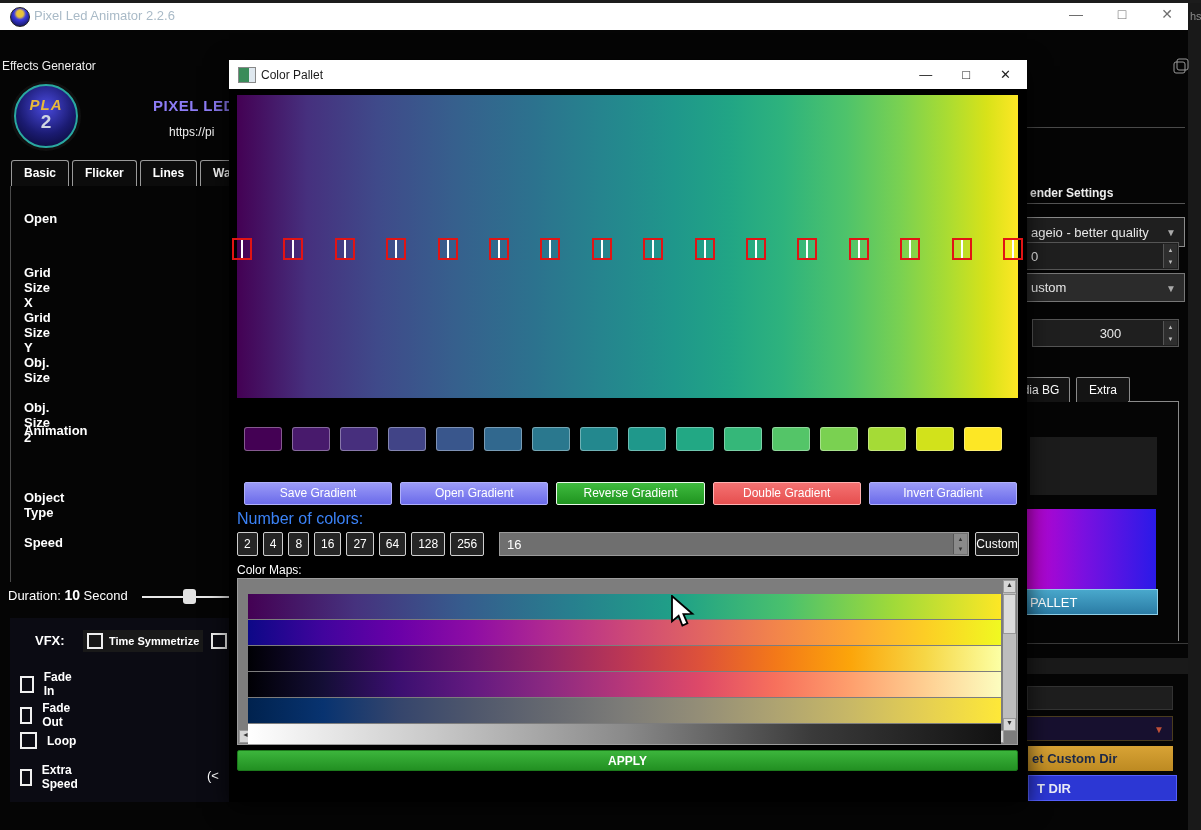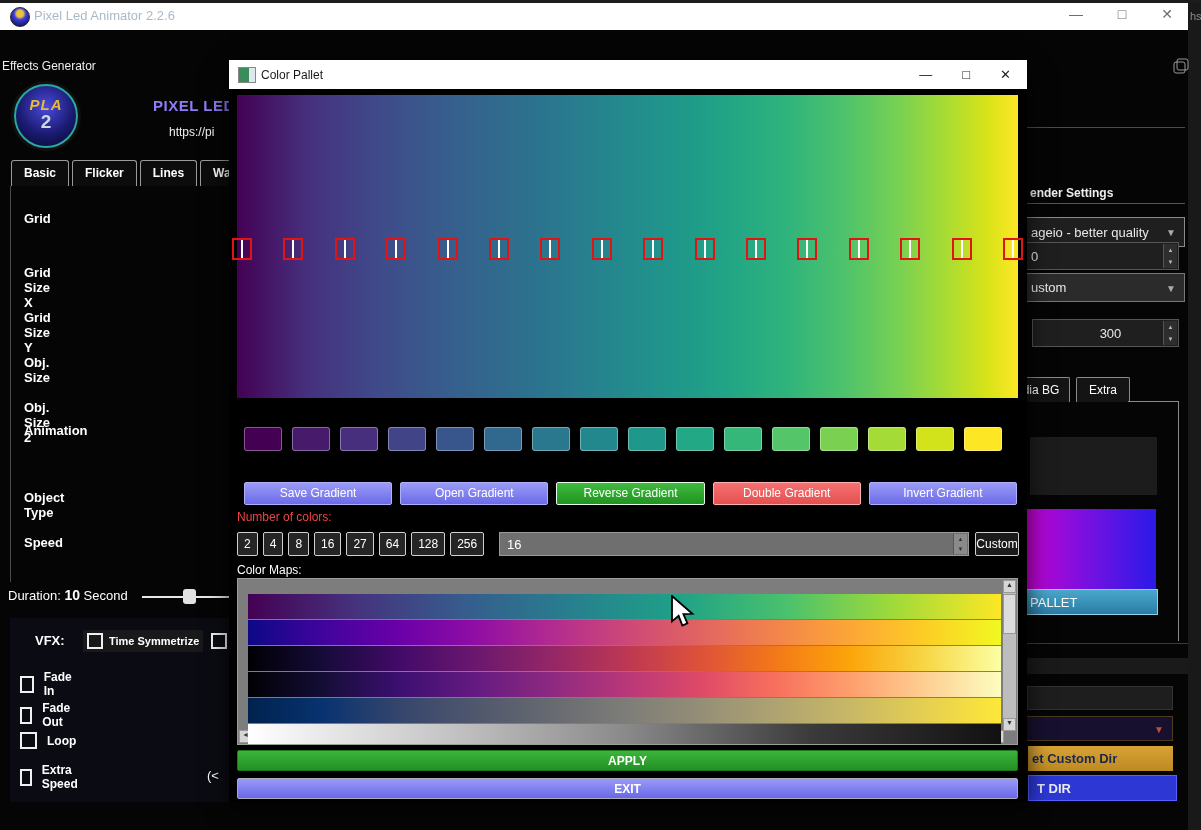--- a/index.html
+++ b/index.html
@@ -91,21 +91,21 @@
 
   #swatch-row{position:absolute;left:15px;top:367px;width:773px;display:flex;gap:10px;}
   .swatch{width:38px;height:24px;border-radius:3px;border:1px solid rgba(255,255,255,.35);box-sizing:border-box;}
 
   #grad-btns{position:absolute;left:15px;top:422px;width:773px;display:flex;gap:8px;}
   .gbtn{flex:1;height:21px;line-height:21px;text-align:center;font-size:12px;color:#fff;border-radius:2px;}
   .gbtn.purple{background:linear-gradient(#9b9bf7,#6b6bea);border:1px solid #b0b0fa;}
   .gbtn.green{background:linear-gradient(#3fbb3f,#1f941f);border:1px solid #e8f8e8;}
   .gbtn.red{background:linear-gradient(#f47272,#e64f4f);border:1px solid #ffb0b0;}
 
-  #noc-label{position:absolute;left:8px;top:450px;font-size:12px;color:#ef4444;}
+  #noc-label{position:absolute;left:8px;top:450px;font-size:16px;color:#3b82f6;}
   #preset-row{position:absolute;left:8px;top:472px;display:flex;gap:5px;}
   .preset{height:22px;line-height:22px;text-align:center;font-size:12px;color:#fff;background:#252525;
           border:1px solid #cfcfcf;border-radius:2px;padding:0 6px;}
   #noc-spin{position:absolute;left:270px;top:472px;width:470px;height:24px;background:#6f6f6f;border:1px solid #9a9a9a;
             box-sizing:border-box;}
   #noc-spin .txt{position:absolute;left:7px;top:4px;font-size:13px;color:#fff;}
   #noc-spin .spinner{background:#8a8a8a;color:#333;}
   #custom-btn{position:absolute;left:746px;top:472px;width:42px;height:22px;line-height:22px;text-align:center;
               font-size:12px;color:#fff;background:#1b1b1b;border:1px solid #cfcfcf;border-radius:2px;}
   #cm-label{position:absolute;left:8px;top:503px;font-size:12px;color:#fff;}
@@ -161,21 +161,21 @@
   <div class="abs" id="brand-url">https://pi</div>
 
   <div class="abs" id="tabs">
       <div class="tab">Basic</div>
       <div class="tab">Flicker</div>
       <div class="tab">Lines</div>
       <div class="tab">Wave</div>
     </div>
   <div class="abs" id="panel-edge"></div>
   <div class="abs" id="sidebar-labels">
-      <div class="abs side-label" style="top: 211px;">Grid</div>
+      <div class="abs side-label" style="top: 211px;">Open</div>
       <div class="abs side-label" style="top: 265px;">Grid Size X</div>
       <div class="abs side-label" style="top: 310px;">Grid Size Y</div>
       <div class="abs side-label" style="top: 355px;">Obj. Size</div>
       <div class="abs side-label" style="top: 400px;">Obj. Size 2</div>
       <div class="abs side-label" style="top: 423px;">Animation</div>
       <div class="abs side-label" style="top: 490px;">Object Type</div>
       <div class="abs side-label" style="top: 535px;">Speed</div>
     </div>
 
   <div class="abs" id="duration-row">
@@ -383,21 +383,20 @@
       <div id="hthumb"></div>
     <div class="cm-strip" style="top: 15px; background: linear-gradient(90deg, rgb(68, 1, 84), rgb(70, 50, 126), rgb(54, 92, 141), rgb(39, 127, 142), rgb(31, 161, 135), rgb(74, 193, 109), rgb(160, 218, 57), rgb(253, 231, 37));"></div>
         <div class="cm-strip" style="top: 41px; background: linear-gradient(90deg, rgb(13, 8, 135), rgb(65, 4, 157), rgb(106, 0, 168), rgb(143, 13, 164), rgb(177, 42, 144), rgb(204, 71, 120), rgb(225, 100, 98), rgb(242, 132, 75), rgb(252, 166, 54), rgb(252, 206, 37), rgb(240, 249, 33));"></div>
         <div class="cm-strip" style="top: 67px; background: linear-gradient(90deg, rgb(0, 0, 4), rgb(22, 11, 57), rgb(66, 10, 104), rgb(106, 23, 110), rgb(147, 38, 103), rgb(188, 55, 84), rgb(221, 81, 58), rgb(243, 120, 25), rgb(252, 165, 10), rgb(246, 215, 70), rgb(252, 255, 164));"></div>
         <div class="cm-strip" style="top: 93px; background: linear-gradient(90deg, rgb(0, 0, 4), rgb(20, 14, 54), rgb(59, 15, 112), rgb(100, 26, 128), rgb(140, 41, 129), rgb(183, 55, 121), rgb(222, 73, 104), rgb(247, 112, 92), rgb(254, 159, 109), rgb(254, 207, 146), rgb(252, 253, 191));"></div>
         <div class="cm-strip" style="top: 119px; background: linear-gradient(90deg, rgb(0, 34, 78), rgb(8, 51, 112), rgb(53, 69, 108), rgb(79, 87, 108), rgb(102, 105, 112), rgb(125, 124, 120), rgb(148, 142, 119), rgb(174, 163, 113), rgb(200, 184, 102), rgb(229, 207, 82), rgb(254, 232, 56));"></div>
         <div class="cm-strip" style="top: 145px; background: linear-gradient(90deg, rgb(255, 255, 255), rgb(200, 200, 200), rgb(138, 138, 138), rgb(58, 58, 58), rgb(17, 17, 17));"></div>
       </div>
 
     <div id="apply-btn">APPLY</div>
-    <div id="exit-btn">EXIT</div>
   </div>
 
   <div class="abs" id="cursor">
     <svg width="30" height="34" viewBox="0 0 15 17">
       <path d="M2,0.5 L2,13.2 L5.3,10.4 L7.2,15.3 L9.7,14.2 L7.7,9.6 L12.2,9.4 Z" fill="#fff" stroke="#000" stroke-width="0.9"></path>
     </svg>
   </div>
 </div>
 
 </body></html>

